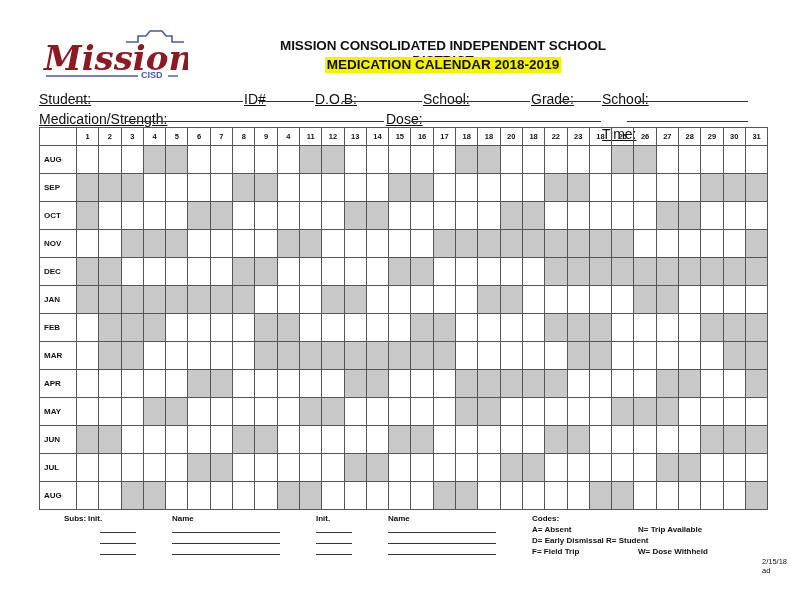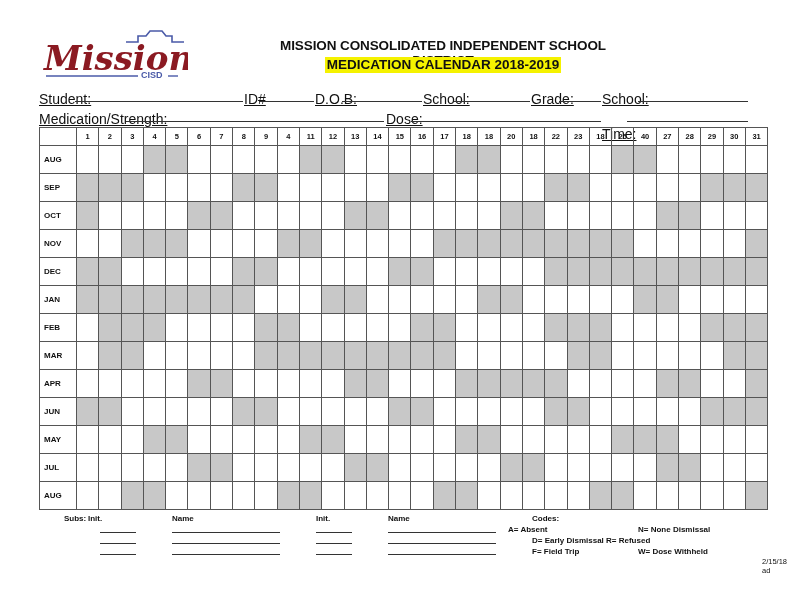--- a/index.html
+++ b/index.html
@@ -81,21 +81,21 @@
         <th class="day">16</th>
         <th class="day">17</th>
         <th class="day">18</th>
         <th class="day">18</th>
         <th class="day">20</th>
         <th class="day">18</th>
         <th class="day">22</th>
         <th class="day">23</th>
         <th class="day">18</th>
         <th class="day">25</th>
-        <th class="day">40</th>
+        <th class="day">26</th>
         <th class="day">27</th>
         <th class="day">28</th>
         <th class="day">29</th>
         <th class="day">30</th>
         <th class="day">31</th>
       </tr>
     </thead>
   <tbody id="cal-body">
       <tr>
         <td class="lbl">AUG</td>
@@ -397,20 +397,54 @@
         <td class=""></td>
         <td class=""></td>
         <td class=""></td>
         <td class="shaded" style="background: rgb(200, 200, 200);"></td>
         <td class="shaded" style="background: rgb(200, 200, 200);"></td>
         <td class=""></td>
         <td class=""></td>
         <td class="shaded" style="background: rgb(200, 200, 200);"></td>
       </tr>
       <tr>
+        <td class="lbl">MAY</td>
+        <td class=""></td>
+        <td class=""></td>
+        <td class=""></td>
+        <td class="shaded" style="background: rgb(200, 200, 200);"></td>
+        <td class="shaded" style="background: rgb(200, 200, 200);"></td>
+        <td class=""></td>
+        <td class=""></td>
+        <td class=""></td>
+        <td class=""></td>
+        <td class=""></td>
+        <td class="shaded" style="background: rgb(200, 200, 200);"></td>
+        <td class="shaded" style="background: rgb(200, 200, 200);"></td>
+        <td class=""></td>
+        <td class=""></td>
+        <td class=""></td>
+        <td class=""></td>
+        <td class=""></td>
+        <td class="shaded" style="background: rgb(200, 200, 200);"></td>
+        <td class="shaded" style="background: rgb(200, 200, 200);"></td>
+        <td class=""></td>
+        <td class=""></td>
+        <td class=""></td>
+        <td class=""></td>
+        <td class=""></td>
+        <td class="shaded" style="background: rgb(200, 200, 200);"></td>
+        <td class="shaded" style="background: rgb(200, 200, 200);"></td>
+        <td class="shaded" style="background: rgb(200, 200, 200);"></td>
+        <td class=""></td>
+        <td class=""></td>
+        <td class=""></td>
+        <td class=""></td>
+      </tr>
+      <tr>
         <td class="lbl">JUN</td>
         <td class="shaded" style="background: rgb(200, 200, 200);"></td>
         <td class="shaded" style="background: rgb(200, 200, 200);"></td>
         <td class=""></td>
         <td class=""></td>
         <td class=""></td>
         <td class=""></td>
         <td class=""></td>
         <td class="shaded" style="background: rgb(200, 200, 200);"></td>
         <td class="shaded" style="background: rgb(200, 200, 200);"></td>
@@ -429,54 +463,20 @@
         <td class="shaded" style="background: rgb(200, 200, 200);"></td>
         <td class="shaded" style="background: rgb(200, 200, 200);"></td>
         <td class=""></td>
         <td class=""></td>
         <td class=""></td>
         <td class=""></td>
         <td class=""></td>
         <td class="shaded" style="background: rgb(200, 200, 200);"></td>
         <td class="shaded" style="background: rgb(200, 200, 200);"></td>
         <td class="shaded" style="background: rgb(200, 200, 200);"></td>
-      </tr>
-      <tr>
-        <td class="lbl">MAY</td>
-        <td class=""></td>
-        <td class=""></td>
-        <td class=""></td>
-        <td class="shaded" style="background: rgb(200, 200, 200);"></td>
-        <td class="shaded" style="background: rgb(200, 200, 200);"></td>
-        <td class=""></td>
-        <td class=""></td>
-        <td class=""></td>
-        <td class=""></td>
-        <td class=""></td>
-        <td class="shaded" style="background: rgb(200, 200, 200);"></td>
-        <td class="shaded" style="background: rgb(200, 200, 200);"></td>
-        <td class=""></td>
-        <td class=""></td>
-        <td class=""></td>
-        <td class=""></td>
-        <td class=""></td>
-        <td class="shaded" style="background: rgb(200, 200, 200);"></td>
-        <td class="shaded" style="background: rgb(200, 200, 200);"></td>
-        <td class=""></td>
-        <td class=""></td>
-        <td class=""></td>
-        <td class=""></td>
-        <td class=""></td>
-        <td class="shaded" style="background: rgb(200, 200, 200);"></td>
-        <td class="shaded" style="background: rgb(200, 200, 200);"></td>
-        <td class="shaded" style="background: rgb(200, 200, 200);"></td>
-        <td class=""></td>
-        <td class=""></td>
-        <td class=""></td>
-        <td class=""></td>
       </tr>
       <tr>
         <td class="lbl">JUL</td>
         <td class=""></td>
         <td class=""></td>
         <td class=""></td>
         <td class=""></td>
         <td class=""></td>
         <td class="shaded" style="background: rgb(200, 200, 200);"></td>
         <td class="shaded" style="background: rgb(200, 200, 200);"></td>
@@ -555,18 +555,18 @@
 <div class="fline" style="left:172px;top:543px;width:108px;"></div>
 <div class="fline" style="left:172px;top:554px;width:108px;"></div>
 <div class="fline" style="left:316px;top:532px;width:36px;"></div>
 <div class="fline" style="left:316px;top:543px;width:36px;"></div>
 <div class="fline" style="left:316px;top:554px;width:36px;"></div>
 <div class="fline" style="left:388px;top:532px;width:108px;"></div>
 <div class="fline" style="left:388px;top:543px;width:108px;"></div>
 <div class="fline" style="left:388px;top:554px;width:108px;"></div>
 
 <span class="foot" style="left:532px;top:514px;">Codes:</span>
-<span class="foot" style="left:508px;top:525px;">A= Absent</span>
-<span class="foot" style="left:638px;top:525px;">N= None Dismissal</span>
-<span class="foot" style="left:532px;top:536px;">D= Early Dismissal R= Refused</span>
+<span class="foot" style="left:532px;top:525px;">A= Absent</span>
+<span class="foot" style="left:638px;top:525px;">N= Trip Available</span>
+<span class="foot" style="left:532px;top:536px;">D= Early Dismissal R= Student</span>
 <span class="foot" style="left:532px;top:547px;">F= Field Trip</span>
 <span class="foot" style="left:638px;top:547px;">W= Dose Withheld</span>
 <span class="rev">2/15/18 ad</span>
 
 </body></html>

